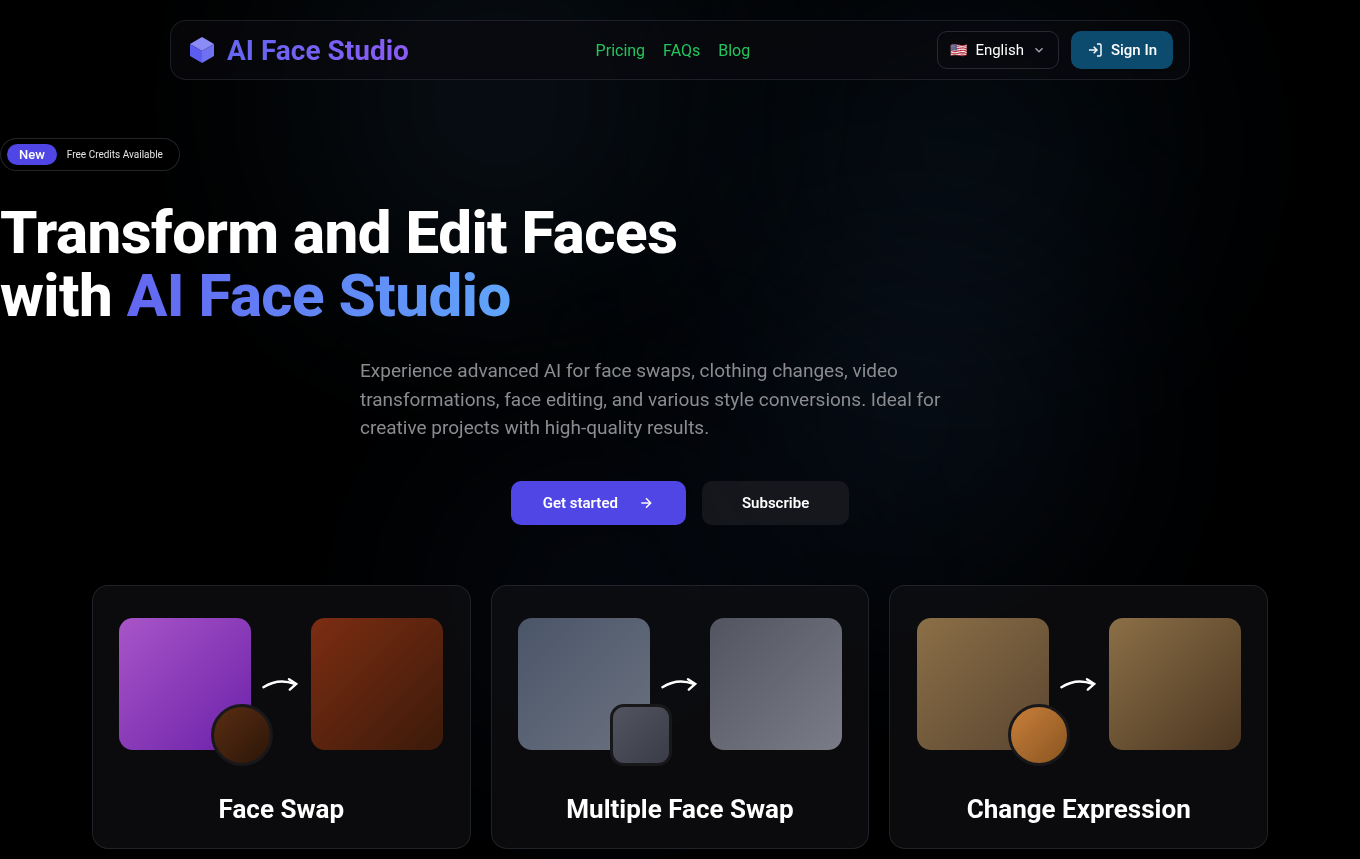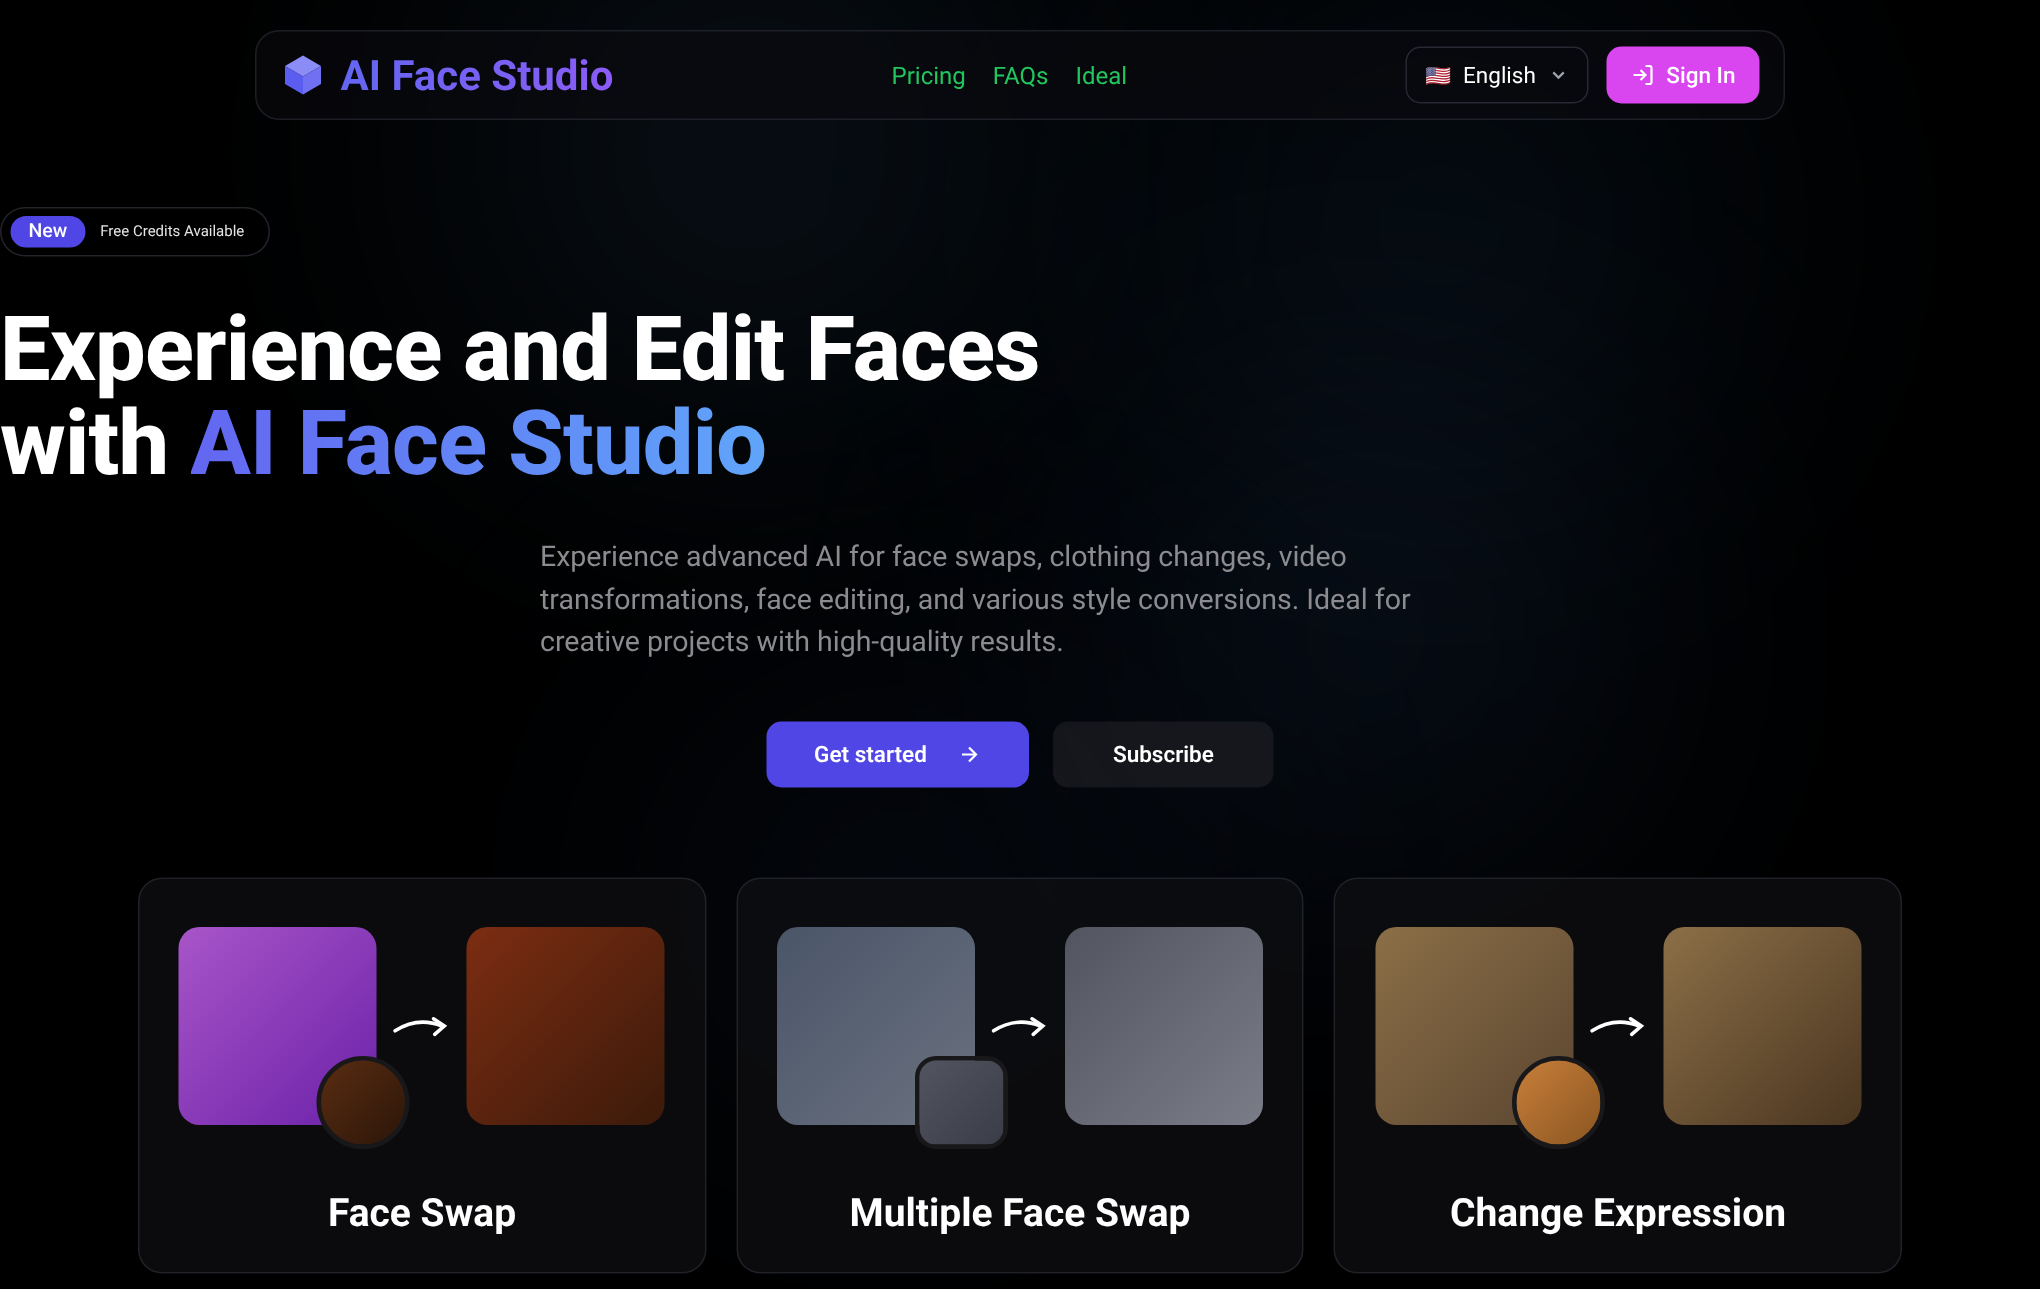--- a/index.html
+++ b/index.html
@@ -117,21 +117,21 @@
 }
 .chevron-down {
   color: #9ca3af;
   width: 14px;
   height: 14px;
 }
 .signin-btn {
   display: flex;
   align-items: center;
   gap: 8px;
-  background: #d946ef;
+  background: #0c4a6e;
   border-radius: 10px;
   padding: 10px 16px;
   cursor: pointer;
   font-size: 15px;
   font-weight: 500;
 }
 .signin-btn svg {
   width: 16px;
   height: 16px;
 }
@@ -284,21 +284,21 @@
           <polygon points="15,2 27,9 15,16 3,9" fill="#8b8cf5"></polygon>
           <polygon points="3,9 15,16 15,28 3,21" fill="#5b5cf0"></polygon>
           <polygon points="27,9 15,16 15,28 27,21" fill="#6f70f2"></polygon>
         </svg>
       </div>
       <span class="logo-text">AI Face Studio</span>
     </div>
     <div class="nav">
       <span class="nav-link">Pricing</span>
       <span class="nav-link">FAQs</span>
-      <span class="nav-link">Ideal</span>
+      <span class="nav-link">Blog</span>
     </div>
     <div class="header-right">
       <div class="lang-select">
         <span class="lang-flag">🇺🇸</span>
         <span>English</span>
         <svg class="chevron-down" viewBox="0 0 24 24" fill="none" stroke="currentColor" stroke-width="2.5">
             <polyline points="6 9 12 15 18 9"></polyline>
           </svg>
       </div>
       <div class="signin-btn">
@@ -311,21 +311,21 @@
       </div>
     </div>
   </div>
 
   <div class="hero">
     <div class="badge">
       <span class="badge-new">New</span>
       <span class="badge-text">Free Credits Available</span>
     </div>
     <h1 class="hero-title">
-      <span>Experience and Edit Faces</span><br>
+      <span>Transform and Edit Faces</span><br>
       <span>with </span>
       <span class="hero-title-sub">AI Face Studio</span>
     </h1>
     <p class="hero-desc">Experience advanced AI for face swaps, clothing changes, video transformations, face editing, and various style conversions. Ideal for creative projects with high-quality results.</p>
     <div class="hero-cta">
       <div class="btn-primary">
         <span>Get started</span>
         <svg viewBox="0 0 24 24" fill="none" stroke="currentColor" stroke-width="2.2">
             <line x1="5" y1="12" x2="19" y2="12"></line>
             <polyline points="12 5 19 12 12 19"></polyline>

